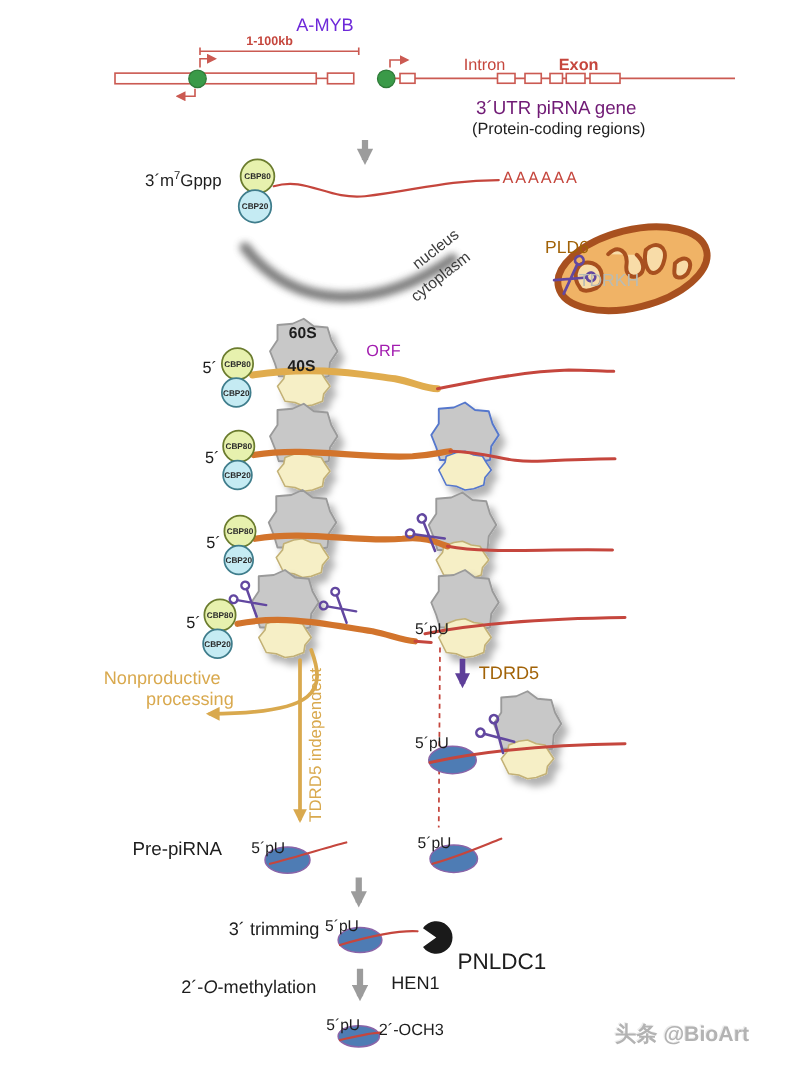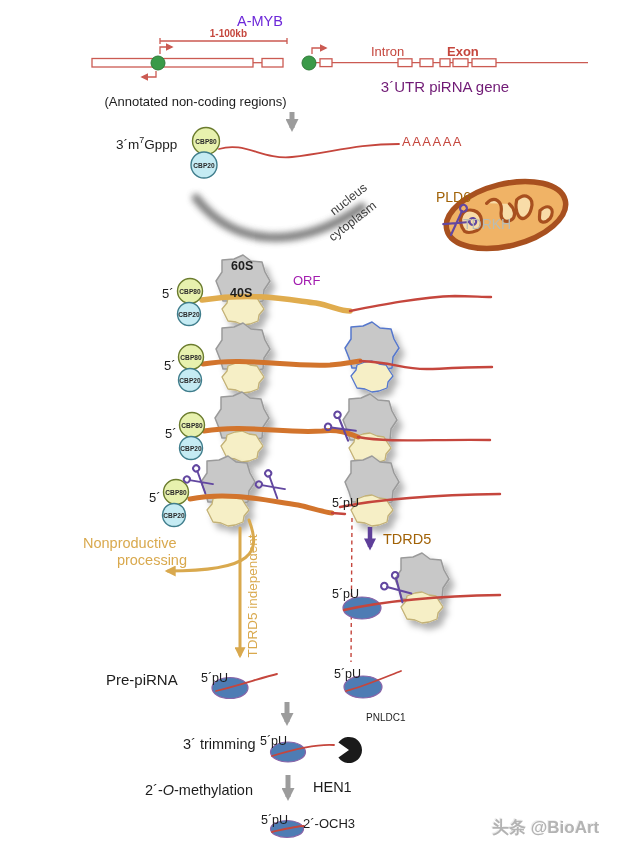--- a/index.html
+++ b/index.html
@@ -198,25 +198,25 @@
     <path d="M349,750 L338.4,742.5 A13,13 0 1 1 338.4,757.5 Z" fill="#1a1a1a"></path>
   </g>
 
   <g>
     <ellipse class="piwi" cx="287" cy="829" rx="16.5" ry="8.5"></ellipse>
     <path class="rnathin" d="M272,832 C285,829 297,826 304,826"></path>
   </g>
 </svg>
 
 <span class="t green" style="left:237px;top:14px;font-size:14.5px">A-MYB</span>
-<span class="t b" style="left:197px;top:28px;font-size:10px;width:50px;text-align:right;color:#c5463d">1-100kb</span>
-<span class="t ctr dark" style="left:88px;top:95px;width:215px;font-size:13px">(Annotated non-coding regions)</span>
+<span class="t b" style="left:197px;top:28px;font-size:10px;width:50px;text-align:left;color:#c5463d">1-100kb</span>
 <span class="t red" style="left:371px;top:45px;font-size:13px">Intron</span>
 <span class="t red b" style="left:447px;top:45px;font-size:13px">Exon</span>
 <span class="t ctr lgreen" style="left:345px;top:79px;width:200px;font-size:15px">3´UTR piRNA gene</span>
+<span class="t ctr dark" style="left:347px;top:96px;width:200px;font-size:13px">(Protein-coding regions)</span>
 
 <span class="t dark" style="left:116px;top:136px"><span>3´m</span><sup style="font-size:9px">7</sup><span>Gppp</span></span>
 <span class="t red" style="left:402px;top:135px;font-size:13px;letter-spacing:1.5px">AAAAAA</span>
 
 <span class="t rot38" style="left:349px;top:200px">nucleus</span>
 <span class="t rot38" style="left:353px;top:222px">cytoplasm</span>
 
 <span class="t purple" style="left:436px;top:190px;font-size:14px">PLD6</span>
 <span class="t ltgray" style="left:463px;top:217px;font-size:14px">TDRKH</span>
 
@@ -236,21 +236,21 @@
 
 <span class="t dark sm" style="left:332px;top:497px">5´pU</span>
 <span class="t dark sm" style="left:332px;top:588px">5´pU</span>
 <span class="t dark sm" style="left:201px;top:672px">5´pU</span>
 <span class="t dark sm" style="left:334px;top:668px">5´pU</span>
 <span class="t dark sm" style="left:260px;top:735px">5´pU</span>
 <span class="t dark sm" style="left:261px;top:814px">5´pU</span>
 
 <span class="t dark" style="left:106px;top:672px;font-size:15px">Pre-piRNA</span>
 <span class="t dark" style="left:183px;top:737px;font-size:14.5px">3´ trimming</span>
-<span class="t dark" style="left:366px;top:712px;font-size:10px">PNLDC1</span>
+<span class="t dark" style="left:366px;top:760px;font-size:18px">PNLDC1</span>
 
 <span class="t dark" style="left:145px;top:783px;font-size:14.5px"><span>2´-</span><span style="font-style:italic">O</span><span>-methylation</span></span>
 <span class="t dark" style="left:313px;top:780px;font-size:14.5px">HEN1</span>
 <span class="t dark" style="left:303px;top:817px;font-size:13px">2´-OCH3</span>
 
 <span class="t wm" style="left:492px;top:819px">头条 @BioArt</span>
 
 </div>
 
 </body></html>

